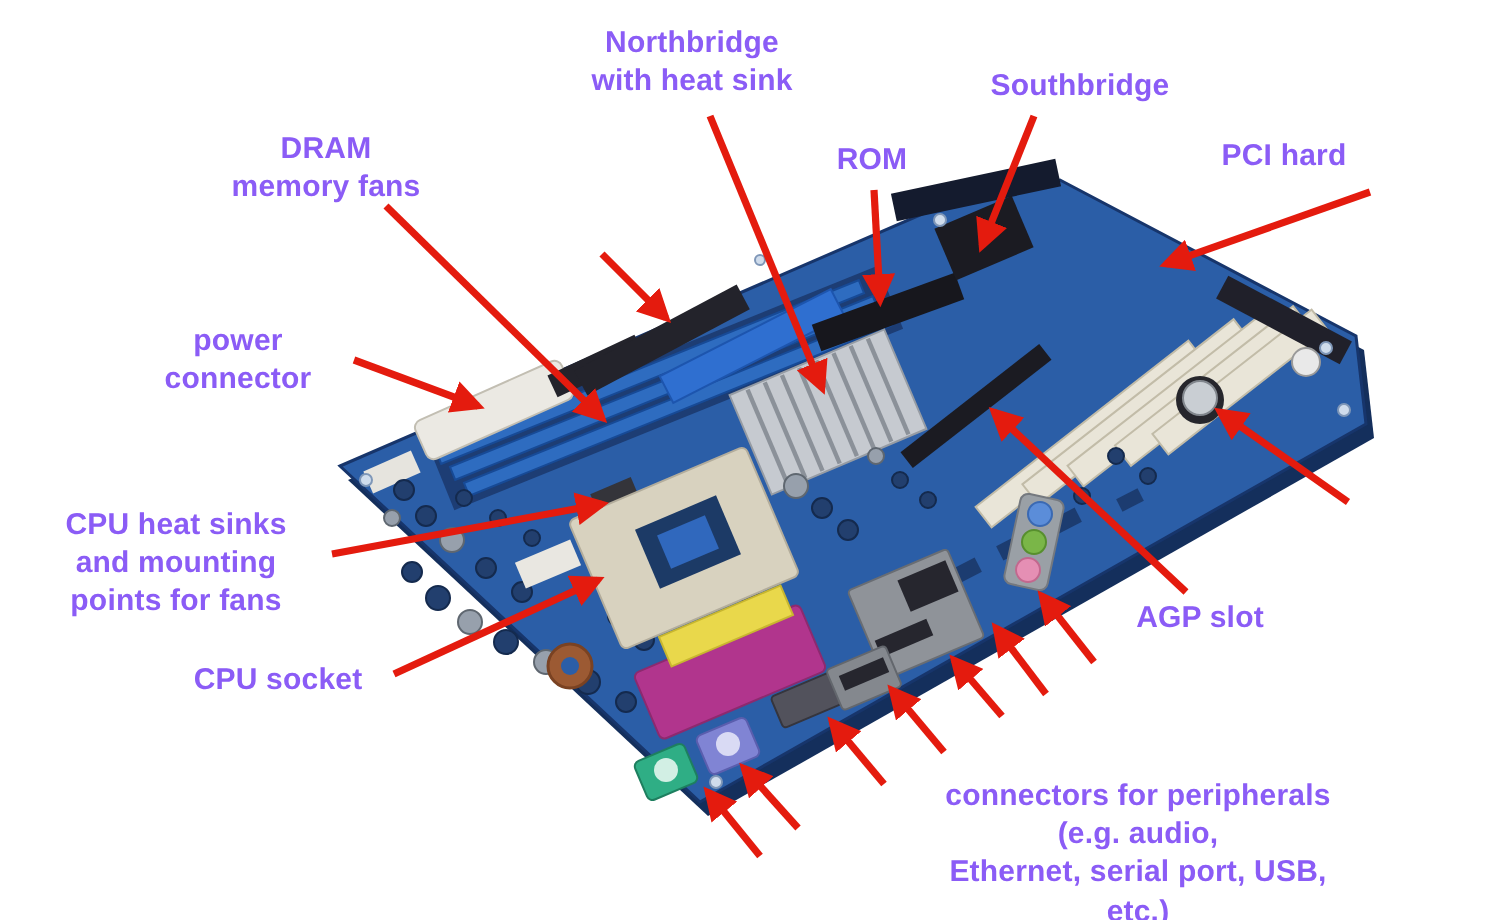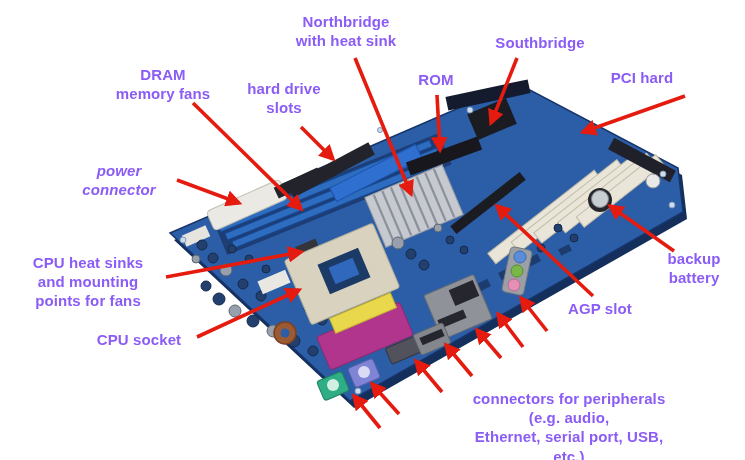--- a/index.html
+++ b/index.html
@@ -228,27 +228,24 @@
         <line x1="503" y1="347" x2="478" y2="314" stroke="#e41b0e" stroke-width="3.6" marker-end="url(#ah)"></line>
         <line x1="527" y1="331" x2="501" y2="298" stroke="#e41b0e" stroke-width="3.6" marker-end="url(#ah)"></line>
       </g>
   </svg>
 
 <div class="label" style="left: 326px; top: 31px;">Northbridge
 with heat sink</div>
     <div class="label" style="left: 520px; top: 43px;">Southbridge</div>
     <div class="label" style="left: 143px; top: 84px;">DRAM
 memory fans</div>
-    <div class="label" style="left: 264px; top: 98px;">hard drive
-slots</div>
     <div class="label" style="left: 416px; top: 80px;">ROM</div>
     <div class="label" style="left: 622px; top: 78px;">PCI hard</div>
-    <div class="label" style="left: 99px; top: 180px; font-style: italic;">power
+    <div class="label" style="left: 99px; top: 180px;">power
 connector</div>
     <div class="label" style="left: 119px; top: 340px;">CPU socket</div>
     <div class="label" style="left: 68px; top: 282px;">CPU heat sinks
 and mounting
 points for fans</div>
-    <div class="label" style="left: 674px; top: 268px;">backup battery</div>
     <div class="label" style="left: 580px; top: 309px;">AGP slot</div>
     <div class="label" style="left: 549px; top: 427px;">connectors for peripherals (e.g. audio,
 Ethernet, serial port, USB, etc.)</div>
   </div>
 
 </body></html>

